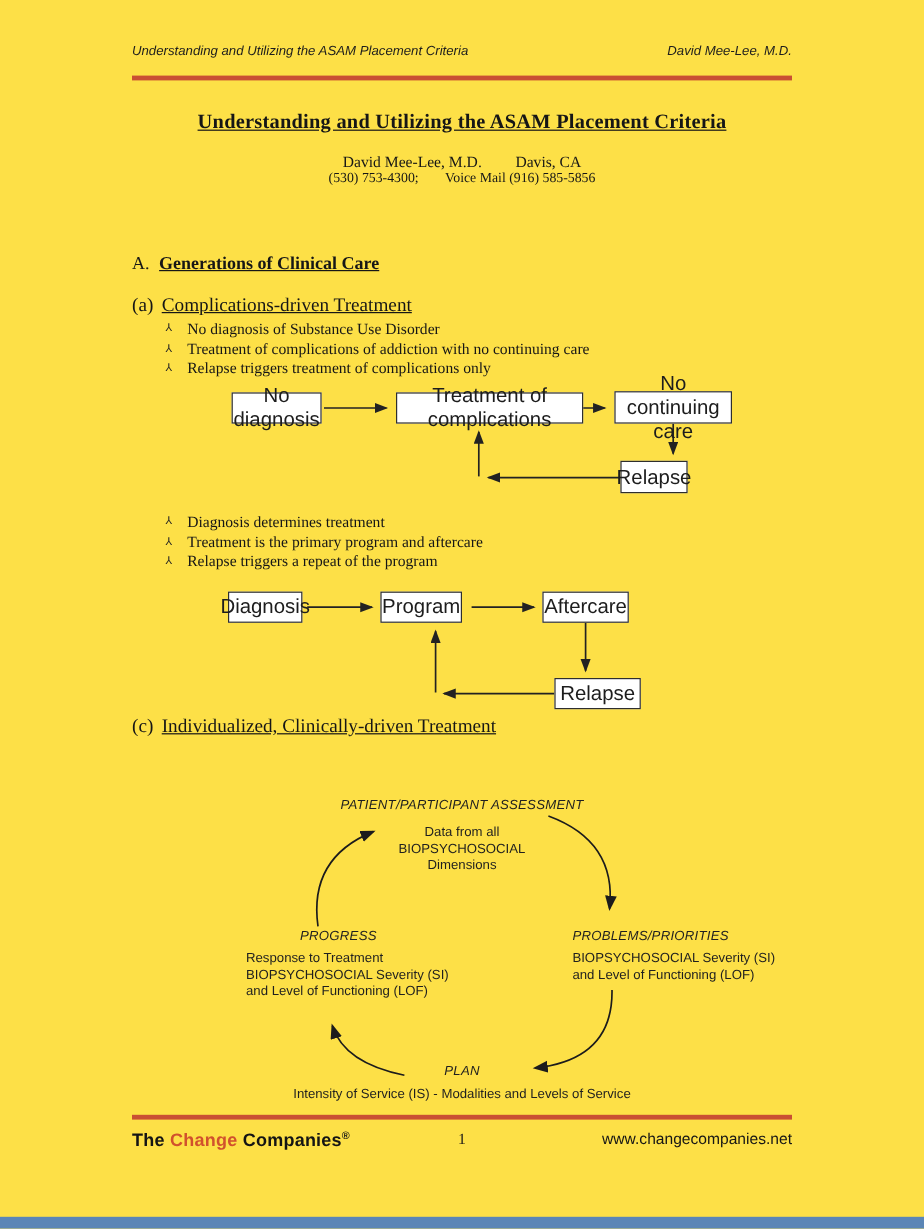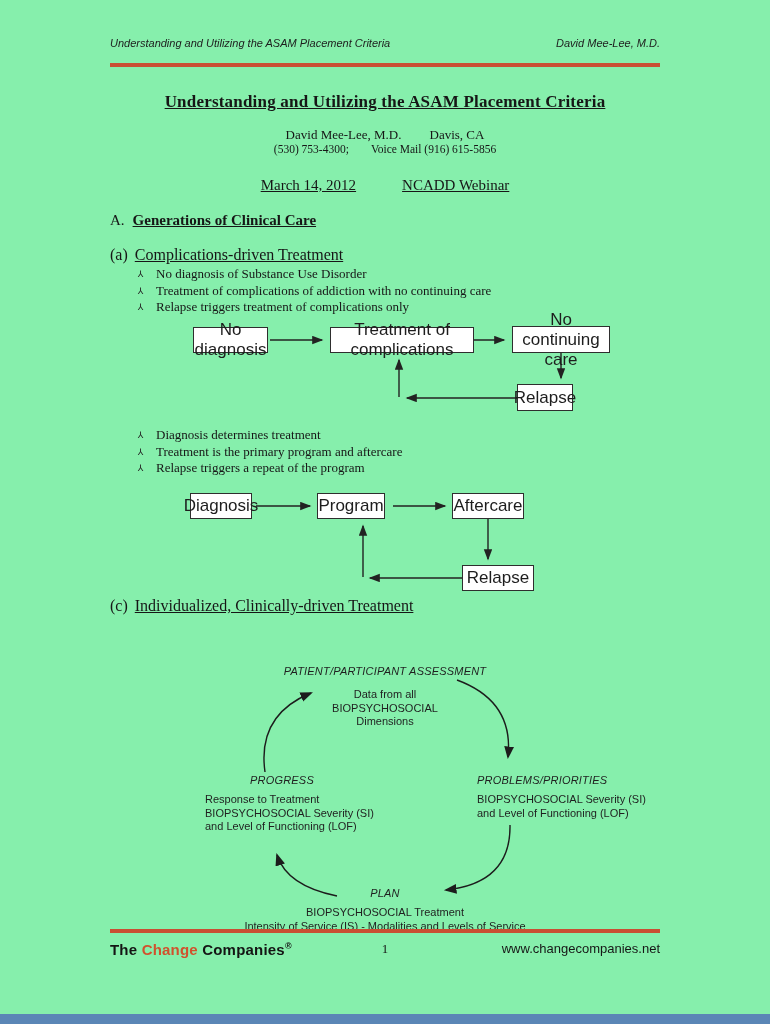--- a/index.html
+++ b/index.html
@@ -1,21 +1,21 @@
 <!DOCTYPE html>
 <html><head>
 <meta charset="utf-8">
 <style>
   html,body { margin:0; padding:0; }
   body {
     width:770px; height:1024px; background:#ffffff;
     font-family:"Liberation Serif", serif; color:#161616;
     -webkit-font-smoothing:antialiased;
   }
-  .page { position:relative; width:770px; height:1024px; overflow:hidden; background:#86efac; }
+  .page { position:relative; width:770px; height:1024px; overflow:hidden; background:#fde047; }
   .abs { position:absolute; }
   .cx { left:110px; width:550px; }
 
   
   .hdr { top:37px; display:flex; justify-content:space-between;
          font-family:"Liberation Sans", sans-serif; font-style:italic;
          font-size:11px; color:#1d1d1d; }
   .rule { height:4px; background:#C94F33; }
   .rule-top { top:63px; }
   .rule-bottom { top:929px; }
@@ -90,24 +90,21 @@
     <span>Understanding and Utilizing the ASAM Placement Criteria</span>
     <span>David Mee-Lee, M.D.</span>
   </div>
   <div class="abs cx rule rule-top"></div>
 
   <div class="abs cx title">Understanding and Utilizing the ASAM Placement Criteria</div>
   <div class="abs cx contact1">
     <span>David Mee-Lee, M.D.</span><span class="gap28"></span><span>Davis, CA</span>
   </div>
   <div class="abs cx contact2">
-    <span>(530) 753-4300;</span><span class="gap22"></span><span>Voice Mail (916) 615-5856</span>
-  </div>
-  <div class="abs cx dateline">
-    <span class="u">March 14, 2012</span><span class="gapbig"></span><span class="u">NCADD Webinar</span>
+    <span>(530) 753-4300;</span><span class="gap22"></span><span>Voice Mail (916) 585-5856</span>
   </div>
 
   <div class="abs cx secA">
     <span>A.</span><span class="t">Generations of Clinical Care</span>
   </div>
 
   <div class="abs cx subhead sub-a">
     <span>(a)</span><span class="t">Complications-driven Treatment</span>
   </div>
   <div class="abs cx blist blist-a">
@@ -132,21 +129,21 @@
           <path d="M0,0 L8,3 L0,6 z" fill="#222"></path>
         </marker>
       </defs>
       <line x1="160" y1="20" x2="212" y2="20" stroke="#222" stroke-width="1.4" marker-end="url(#ah1)"></line>
       <line x1="359" y1="20" x2="394" y2="20" stroke="#222" stroke-width="1.4" marker-end="url(#ah1)"></line>
       <line x1="451" y1="33" x2="451" y2="58" stroke="#222" stroke-width="1.4" marker-end="url(#ah1)"></line>
       <line x1="407" y1="78" x2="297" y2="78" stroke="#222" stroke-width="1.4" marker-end="url(#ah1)"></line>
       <line x1="289" y1="77" x2="289" y2="40" stroke="#222" stroke-width="1.4" marker-end="url(#ah1)"></line>
     </svg>
     <div class="dbox" style="left:83px; top:7px; width:75px; height:26px;">No diagnosis</div>
-    <div class="dbox" style="left:220px; top:7px; width:144px; height:26px;">Treatment of complications</div>
+    <div class="dbox" style="left:220px; top:7px; width:156px; height:26px;">Treatment of complications</div>
     <div class="dbox" style="left:402px; top:6px; width:98px; height:27px;">No continuing care</div>
     <div class="dbox" style="left:407px; top:64px; width:56px; height:27px;">Relapse</div>
   </div>
 
   <div class="abs cx blist blist-b">
     <div class="brow">
       <span class="bglyph">⅄</span>
       <span class="btext">Diagnosis determines treatment</span>
     </div>
     <div class="brow">
@@ -206,21 +203,20 @@
       <div>BIOPSYCHOSOCIAL Severity (SI)</div>
       <div>and Level of Functioning (LOF)</div>
     </div>
     <div class="clabel" style="left:367px; top:111px;">PROBLEMS/PRIORITIES</div>
     <div class="ctext" style="left:367px; top:130px;">
       <div>BIOPSYCHOSOCIAL Severity (SI)</div>
       <div>and Level of Functioning (LOF)</div>
     </div>
     <div class="clabel" style="left:225px; top:224px; width:100px; text-align:center;">PLAN</div>
     <div class="ctext center" style="left:75px; top:243px; width:400px;">
-      <div>BIOPSYCHOSOCIAL Treatment</div>
       <div>Intensity of Service (IS) - Modalities and Levels of Service</div>
     </div>
   </div>
 
   <div class="abs cx rule rule-bottom"></div>
   <div class="abs cx footer-row">
     <div class="pgnum">1</div>
     <div class="brand brand-wrap">
       <span>The </span><span class="red">Change</span><span> Companies</span><sup>®</sup>
     </div>

